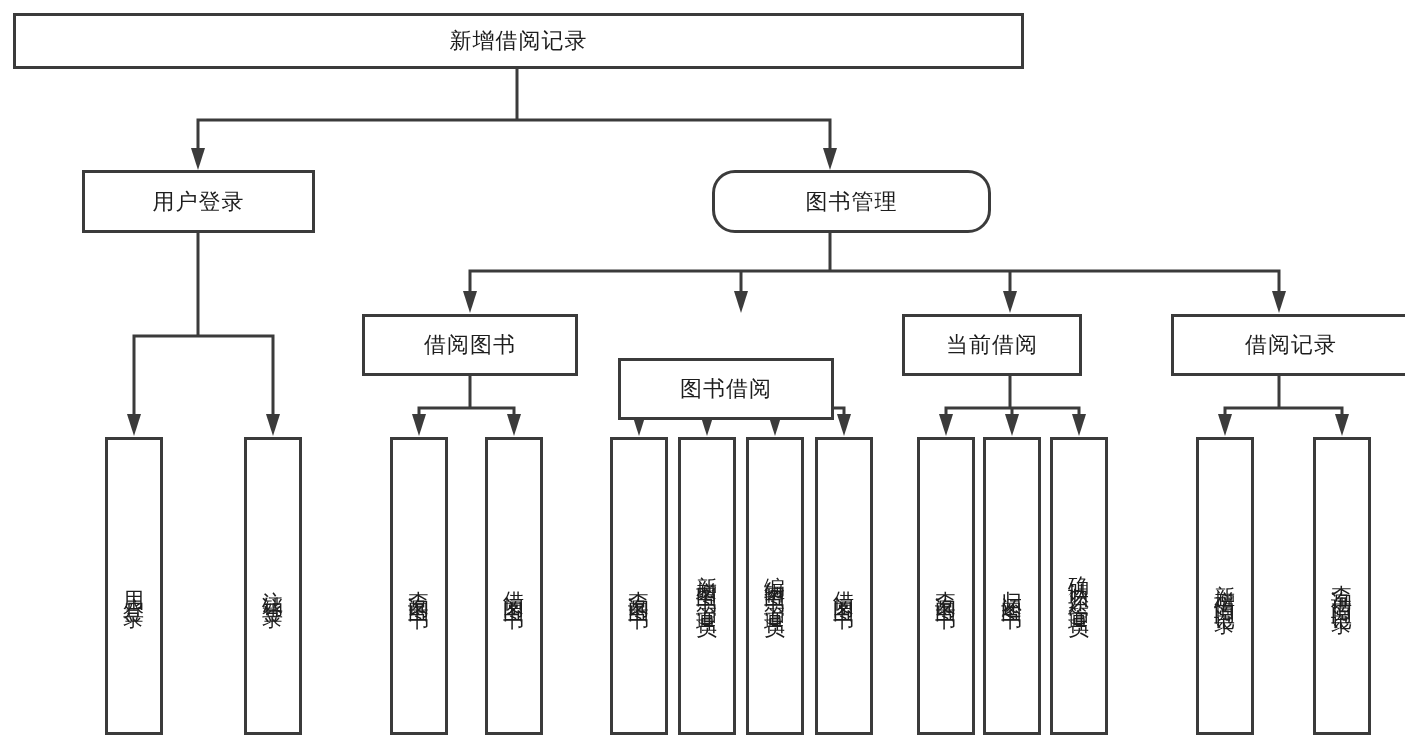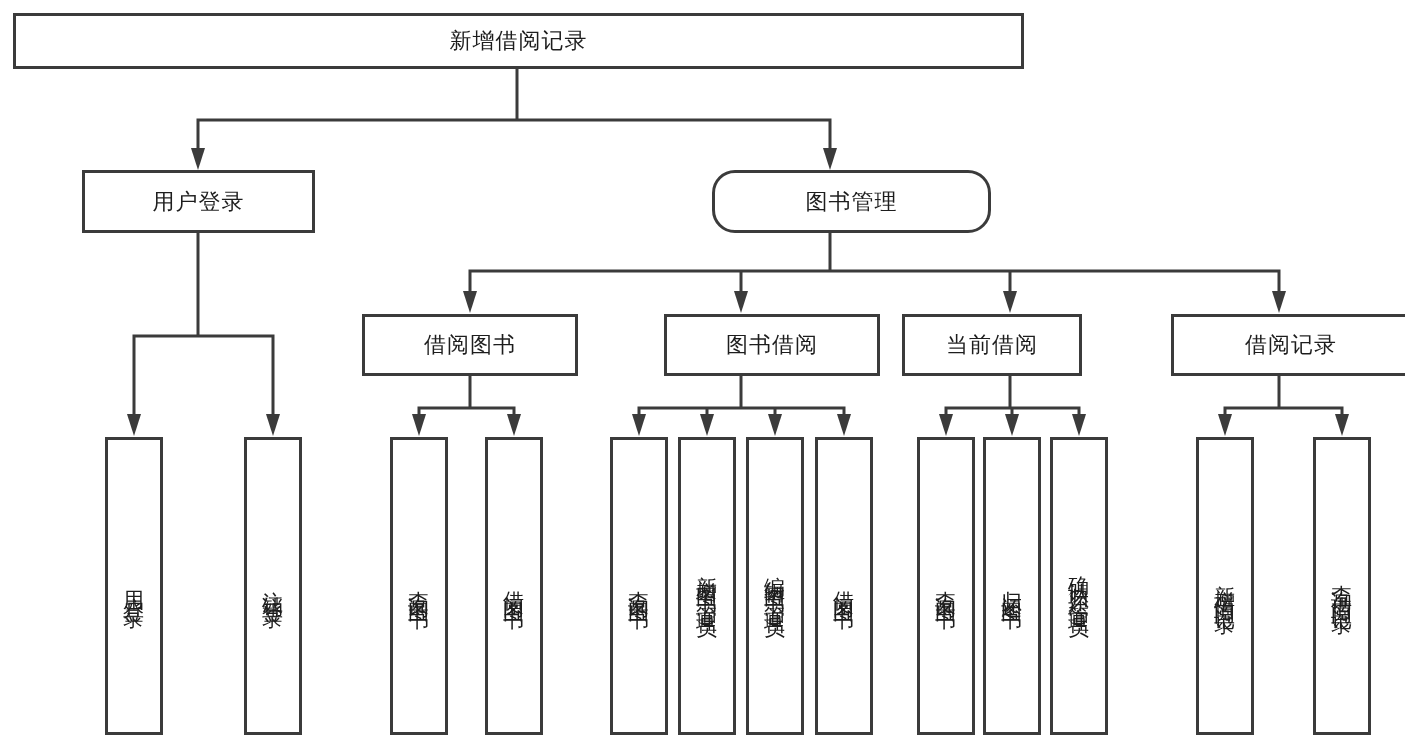--- a/index.html
+++ b/index.html
@@ -54,21 +54,21 @@
     line-height: 1;
   }
   
   .root   { left: 13px;  top: 13px;  width: 1011px; height: 56px; }
   
   .l2-user { left: 82px;  top: 170px; width: 233px; height: 63px; }
   .l2-book { left: 712px; top: 170px; width: 279px; height: 63px; border-radius: 23px; }
   
   .l3 { top: 314px; height: 62px; }
   .l3-rec     { left: 362px;  width: 216px; }
-  .l3-borrow  { left: 664px;  width: 216px; }
+  .l3-borrow  { left: 618px;  width: 216px; margin-top: 44px; }
   .l3-current { left: 902px;  width: 180px; }
   .l3-records { left: 1171px; width: 240px; }
   
   .leaf { top: 437px; width: 58px; height: 298px; }
   .leaf-login        { left: 105px; }
   .leaf-logout       { left: 244px; }
   .leaf-rec-query    { left: 390px; }
   .leaf-rec-borrow   { left: 485px; }
   .leaf-bb-query     { left: 610px; }
   .leaf-bb-add       { left: 678px; }

